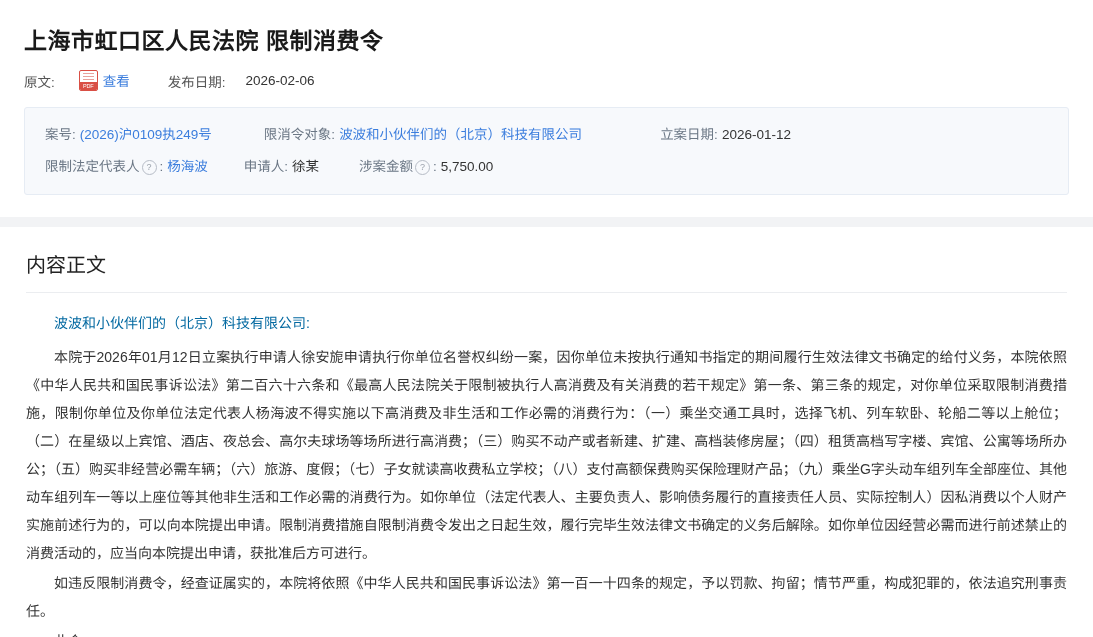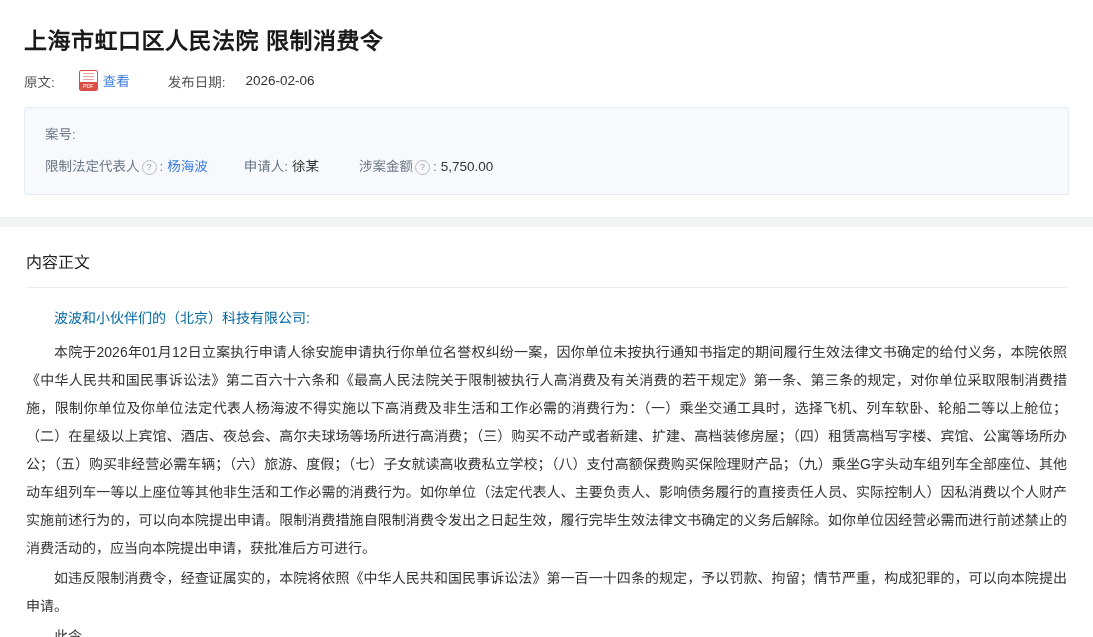--- a/index.html
+++ b/index.html
@@ -110,21 +110,21 @@
     margin: 0 3px 0 2px;
     vertical-align: middle;
     cursor: default;
   }
   .gap-1 { width: 52px; display: inline-block; }
   .gap-2 { width: 78px; display: inline-block; }
   .gap-3 { width: 36px; display: inline-block; }
   .gap-4 { width: 40px; display: inline-block; }
 
   .section-title {
-    font-size: 16px;
+    font-size: 20px;
     color: #222;
     margin: 2px 0 14px 0;
     font-weight: normal;
   }
   .divider {
     height: 1px;
     background: #ebedf0;
     margin: 0 0 16px 0;
   }
   .body-card { padding: 20px 26px 30px 26px; }
@@ -159,23 +159,32 @@
         <span class="pdf-link">查看</span>
       </span>
       <span class="meta-label">发布日期:</span>
       <span class="meta-val">2026-02-06</span>
     </div>
 
     <div class="info-box">
       <div class="info-row">
         <span class="info-item">
           <span class="lbl">案号:</span>
+          <span class="val link">(2026)沪0109执249号</span>
         </span>
         <span class="gap-1"></span>
+        <span class="info-item">
+          <span class="lbl">限消令对象:</span>
+          <span class="val link">波波和小伙伴们的（北京）科技有限公司</span>
+        </span>
         <span class="gap-2"></span>
+        <span class="info-item">
+          <span class="lbl">立案日期:</span>
+          <span class="val">2026-01-12</span>
+        </span>
       </div>
 
       <div class="info-row">
         <span class="info-item">
           <span class="lbl">限制法定代表人</span>
           <span class="q-icon">?</span>
           <span class="lbl">:</span>
           <span class="val link">杨海波</span>
         </span>
         <span class="gap-3"></span>
@@ -194,19 +203,19 @@
     </div>
   </div>
 
   <div class="card body-card">
     <div class="section-title">内容正文</div>
     <div class="divider"></div>
 
     <div class="body-text">
       <div class="party-line">波波和小伙伴们的（北京）科技有限公司:</div>
       <p class="para">本院于2026年01月12日立案执行申请人徐安旎申请执行你单位名誉权纠纷一案，因你单位未按执行通知书指定的期间履行生效法律文书确定的给付义务，本院依照《中华人民共和国民事诉讼法》第二百六十六条和《最高人民法院关于限制被执行人高消费及有关消费的若干规定》第一条、第三条的规定，对你单位采取限制消费措施，限制你单位及你单位法定代表人杨海波不得实施以下高消费及非生活和工作必需的消费行为：（一）乘坐交通工具时，选择飞机、列车软卧、轮船二等以上舱位；（二）在星级以上宾馆、酒店、夜总会、高尔夫球场等场所进行高消费；（三）购买不动产或者新建、扩建、高档装修房屋；（四）租赁高档写字楼、宾馆、公寓等场所办公；（五）购买非经营必需车辆；（六）旅游、度假；（七）子女就读高收费私立学校；（八）支付高额保费购买保险理财产品；（九）乘坐G字头动车组列车全部座位、其他动车组列车一等以上座位等其他非生活和工作必需的消费行为。如你单位（法定代表人、主要负责人、影响债务履行的直接责任人员、实际控制人）因私消费以个人财产实施前述行为的，可以向本院提出申请。限制消费措施自限制消费令发出之日起生效，履行完毕生效法律文书确定的义务后解除。如你单位因经营必需而进行前述禁止的消费活动的，应当向本院提出申请，获批准后方可进行。</p>
-      <p class="para">如违反限制消费令，经查证属实的，本院将依照《中华人民共和国民事诉讼法》第一百一十四条的规定，予以罚款、拘留；情节严重，构成犯罪的，可以向本院提出申请。</p>
+      <p class="para">如违反限制消费令，经查证属实的，本院将依照《中华人民共和国民事诉讼法》第一百一十四条的规定，予以罚款、拘留；情节严重，构成犯罪的，依法追究刑事责任。</p>
       <p class="para">此令</p>
 
     </div>
   </div>
 
 </div>
 
 </body></html>

